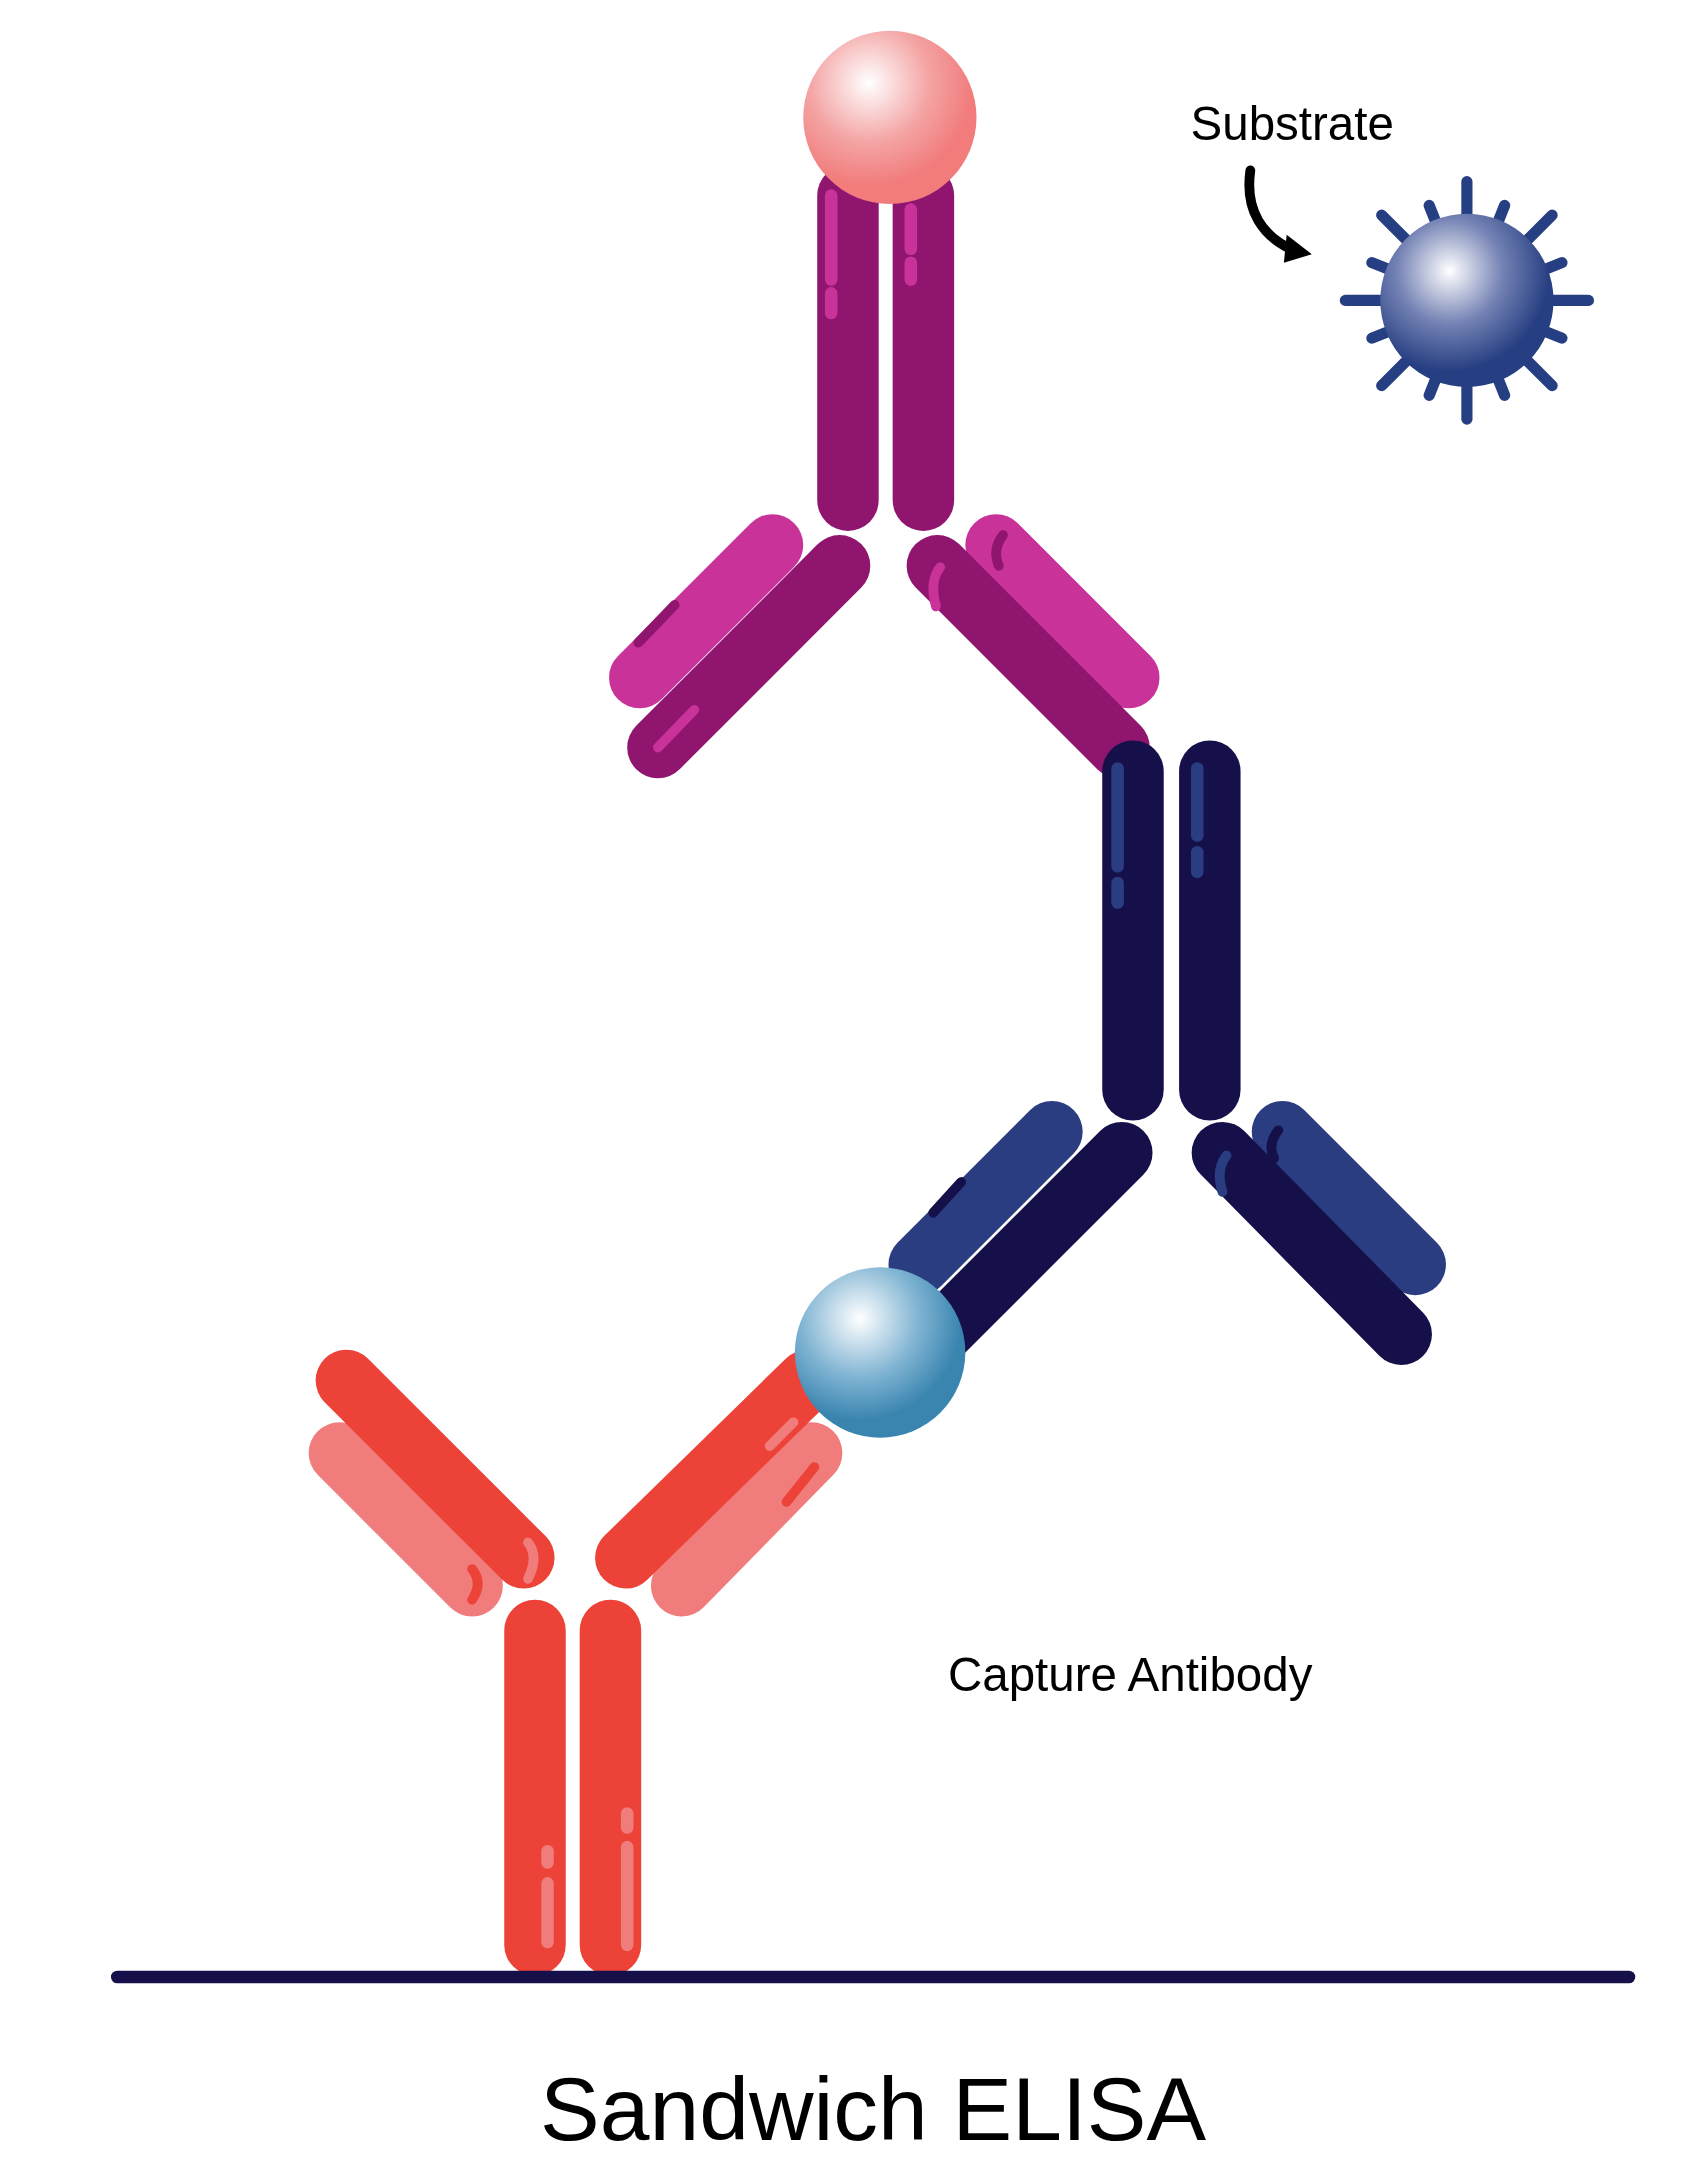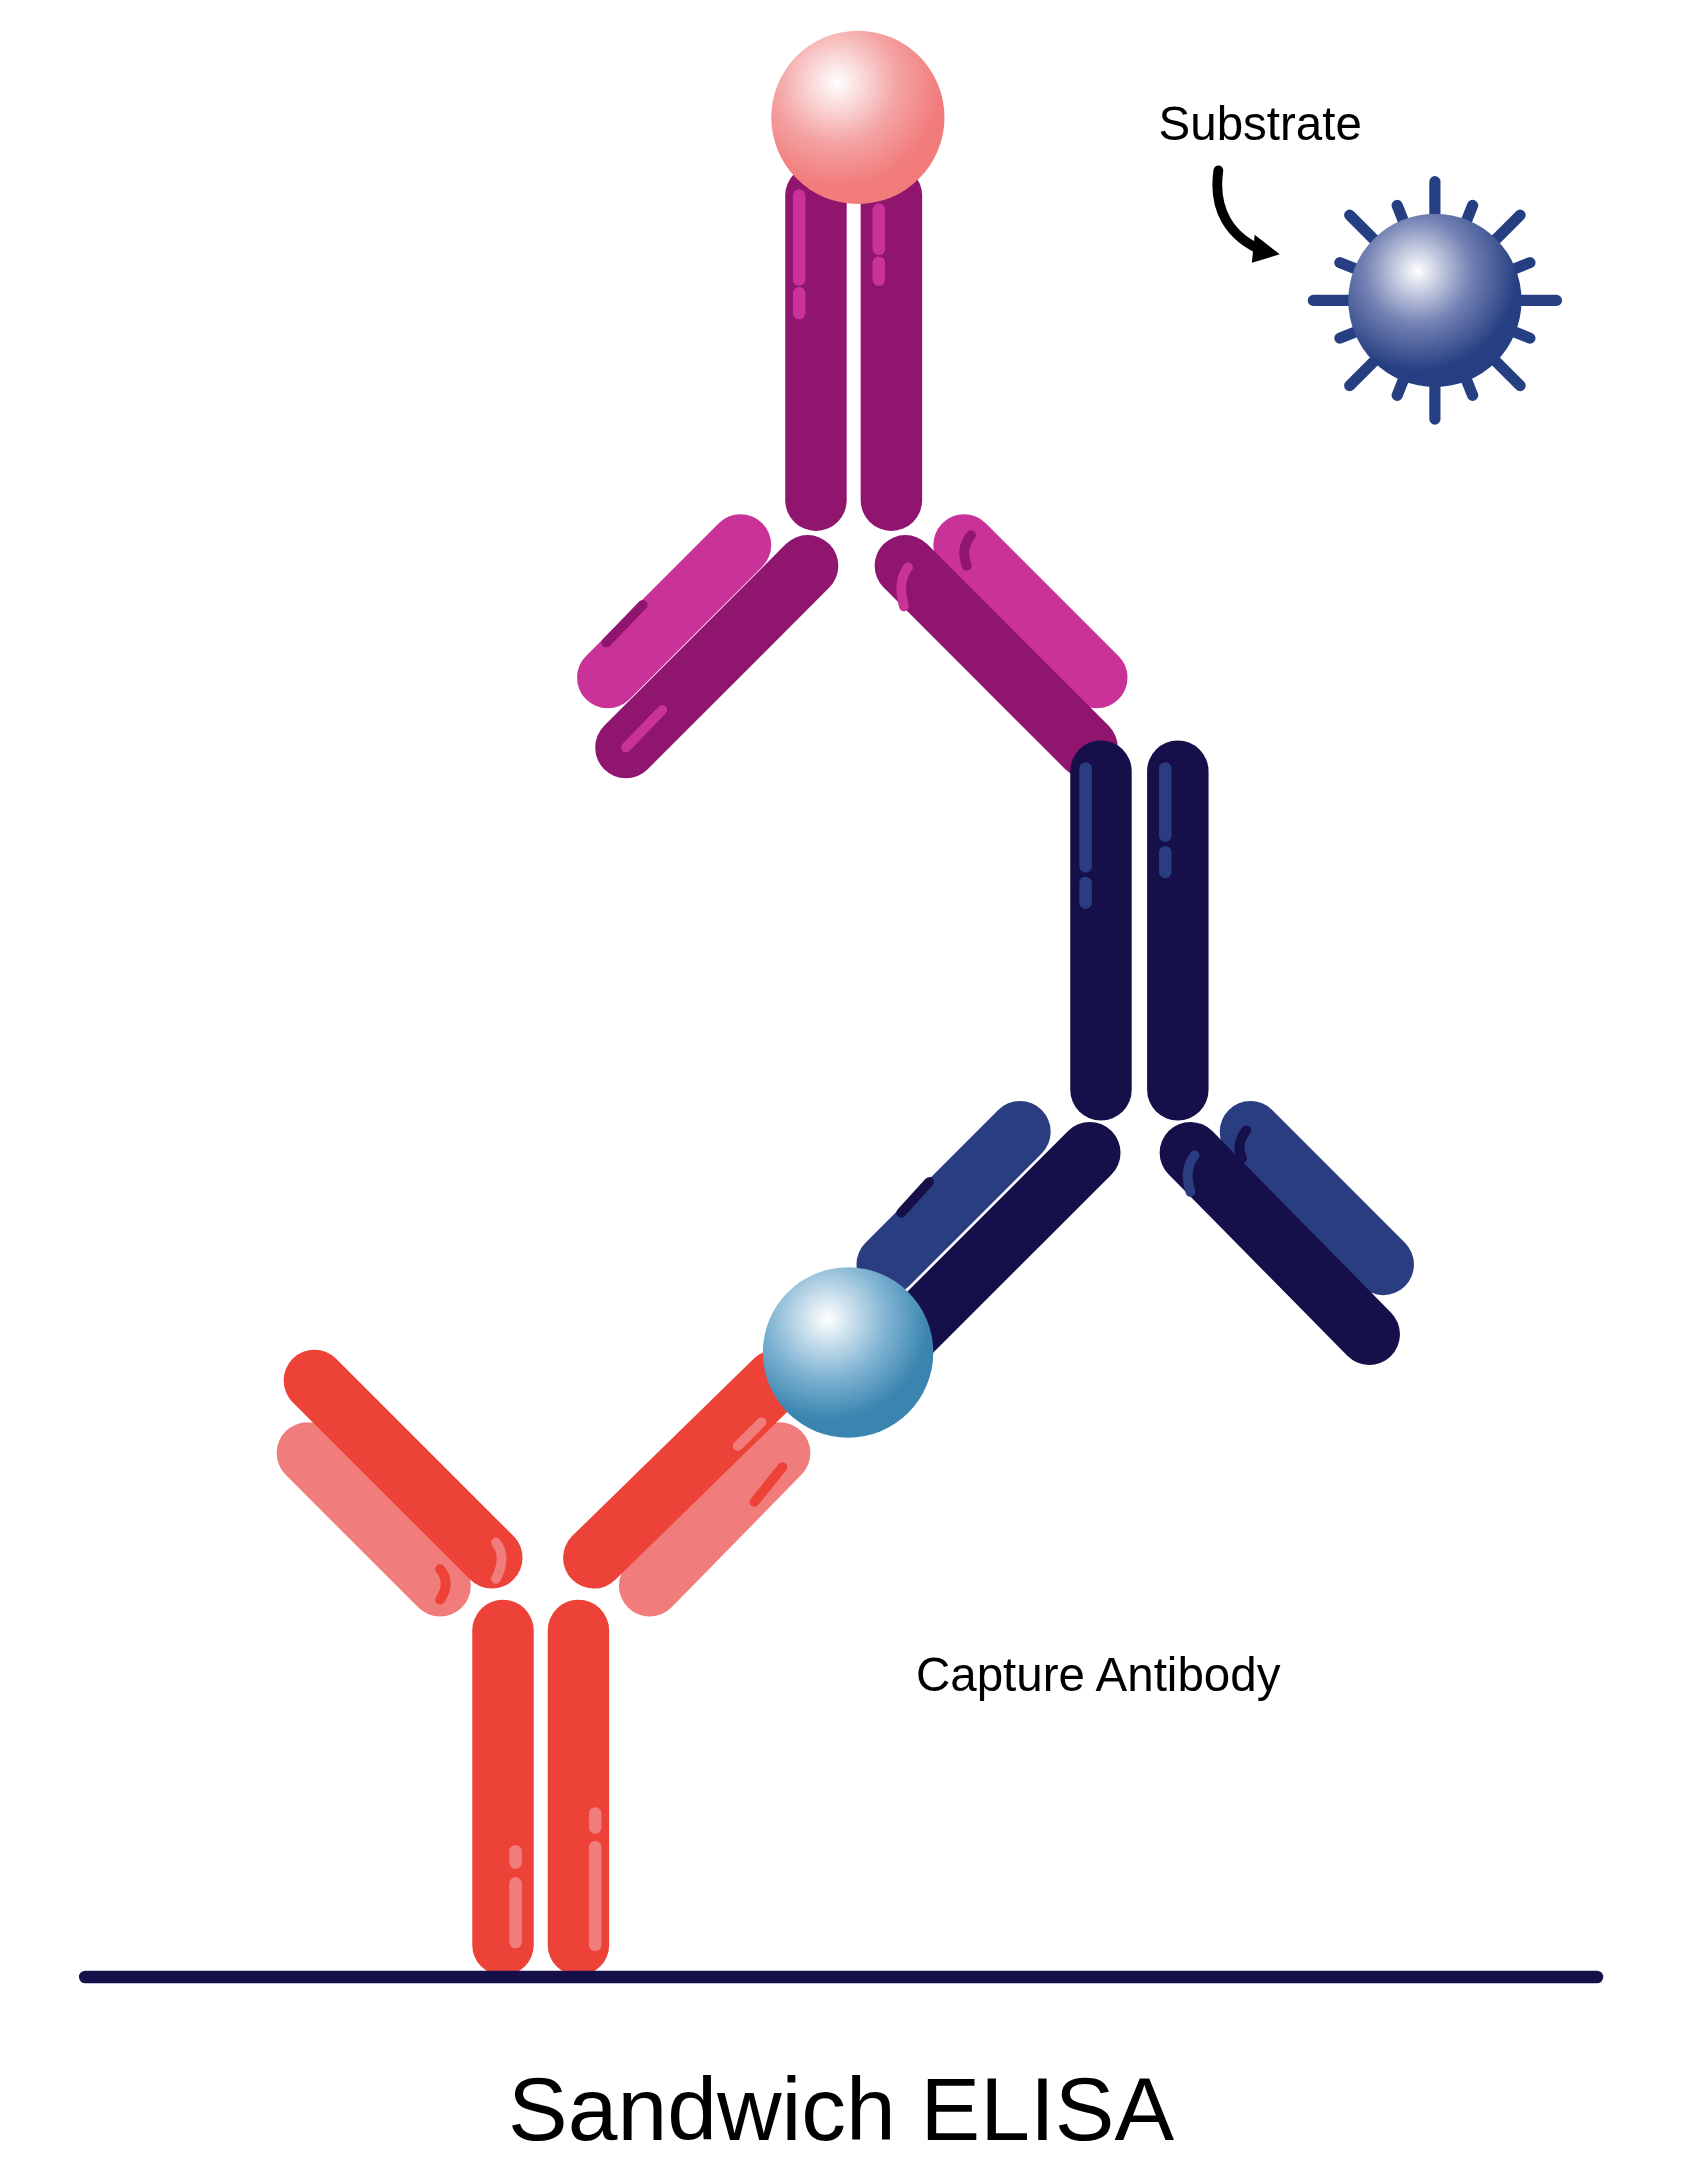--- a/index.html
+++ b/index.html
@@ -1,17 +1,17 @@
 <!DOCTYPE html>
 <html style="font-size:13.6px"><head>
 <meta charset="utf-8">
 <style>
   html, body { margin: 0; padding: 0; background: #ffffff; }
   body { width: 1685px; height: 2181px; overflow: hidden; }
-  #canvas { position: absolute; left: 0; top: 0; width: 1484px; height: 2181px; }
+  #canvas { position: absolute; left: 0; top: 0; width: 1484px; height: 2181px; padding-left: 32px; }
   svg text { font-family: "Liberation Sans", "DejaVu Sans", sans-serif; fill: #000000; }
 </style>
 </head>
 <body>
 
 <div id="canvas">
 <svg width="1685" height="2181" viewBox="0 0 1206 1561" xmlns="http://www.w3.org/2000/svg">
   <defs>
     <radialGradient id="gPink" cx="0.38" cy="0.3" r="0.7">
       <stop offset="0" stop-color="#ffffff"></stop>

